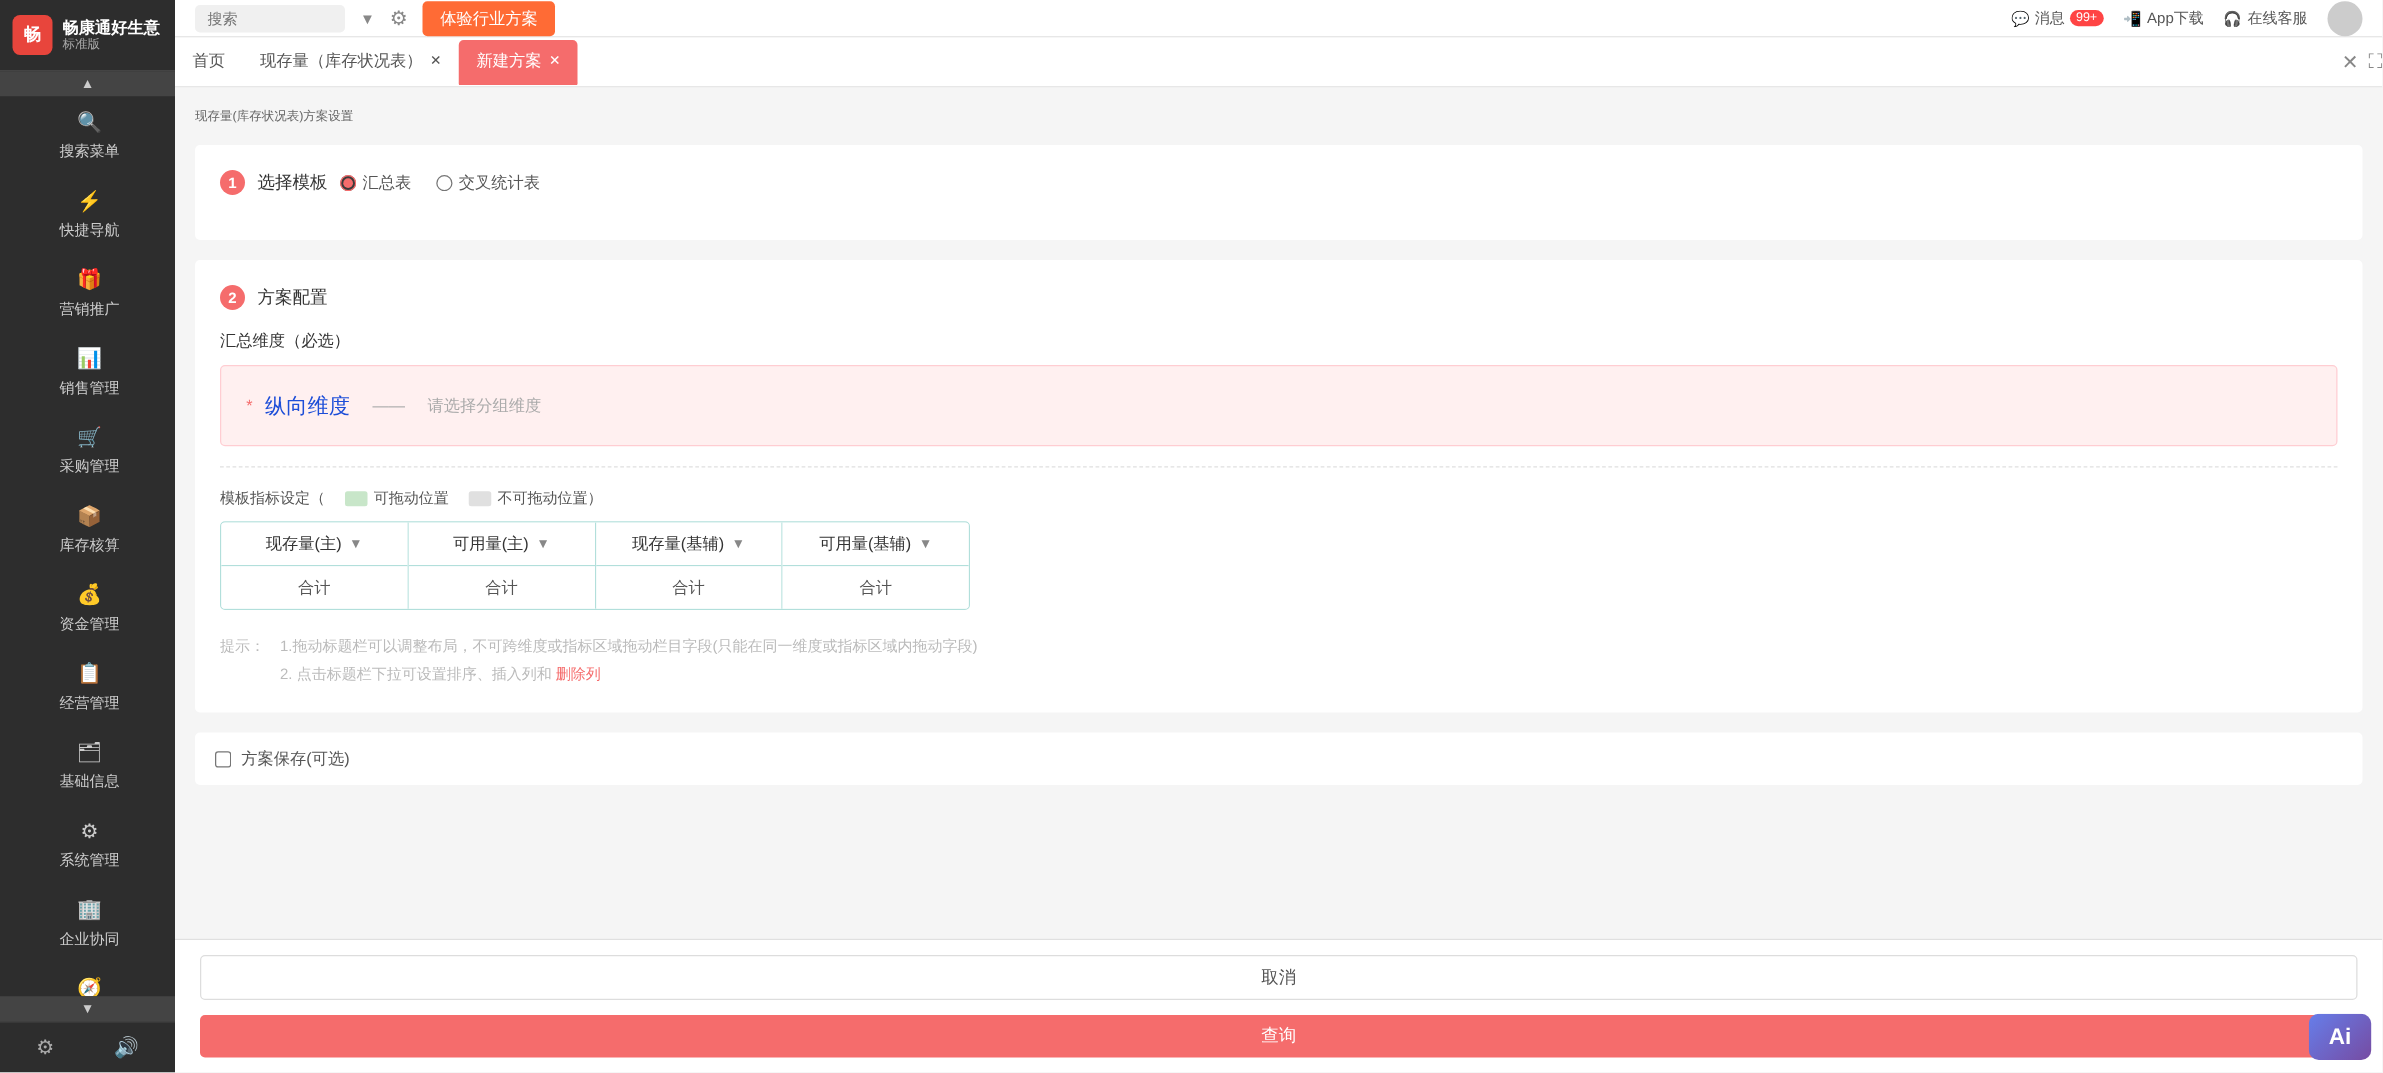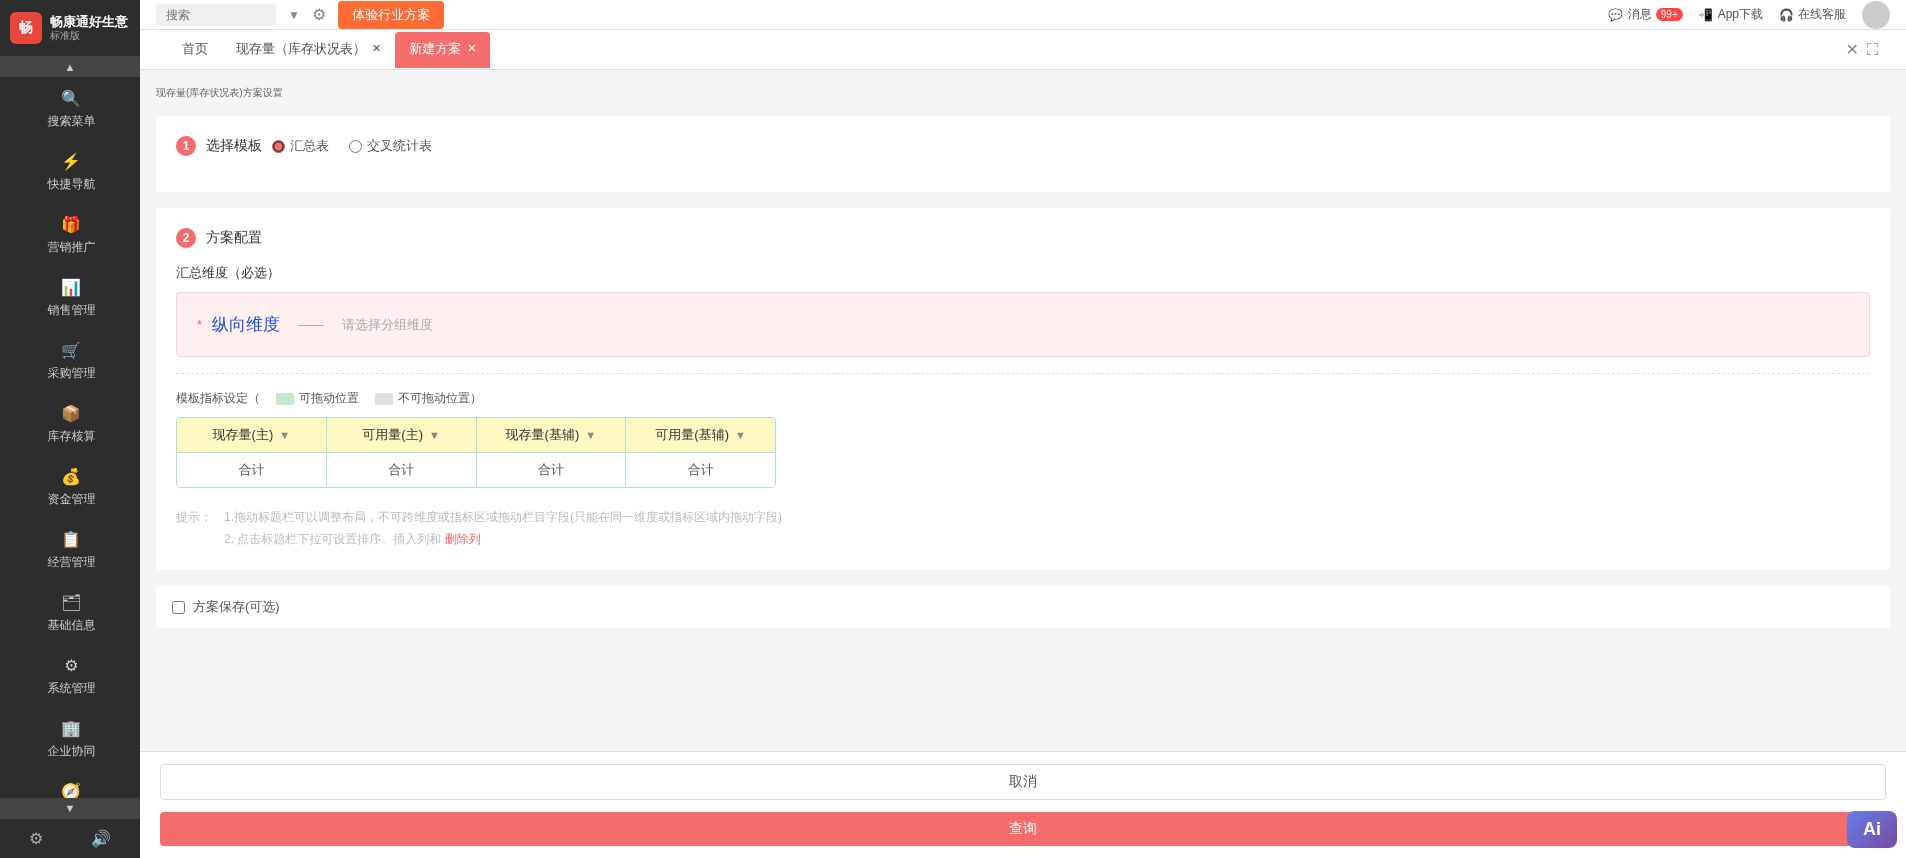--- a/index.html
+++ b/index.html
@@ -152,21 +152,21 @@
       border-radius: 50%;
       background: #ccc;
     }
 
     
     .tabs {
       background: #fff;
       display: flex;
       align-items: center;
       border-bottom: 1px solid #e0e0e0;
-      padding: 0 28px;
+      padding: 0 0;
       height: 40px;
       flex-shrink: 0;
     }
     .tab {
       padding: 8px 14px;
       font-size: 13px;
       cursor: pointer;
       color: #555;
       display: flex;
       align-items: center;
@@ -295,21 +295,21 @@
     }
     .stats-col:last-child { border-right: none; }
     .stats-col-header {
       padding: 8px 12px;
       display: flex;
       align-items: center;
       justify-content: center;
       gap: 6px;
       font-size: 13px;
       color: #333;
-      background: #fef9c3;
+      background: #ffffff;
       border-bottom: 1px solid #b2dfdb;
     }
     .stats-col-body {
       padding: 8px 12px;
       text-align: center;
       font-size: 13px;
       color: #555;
       background: white;
     }
     .chevron-down { color: #888; font-size: 11px; }

